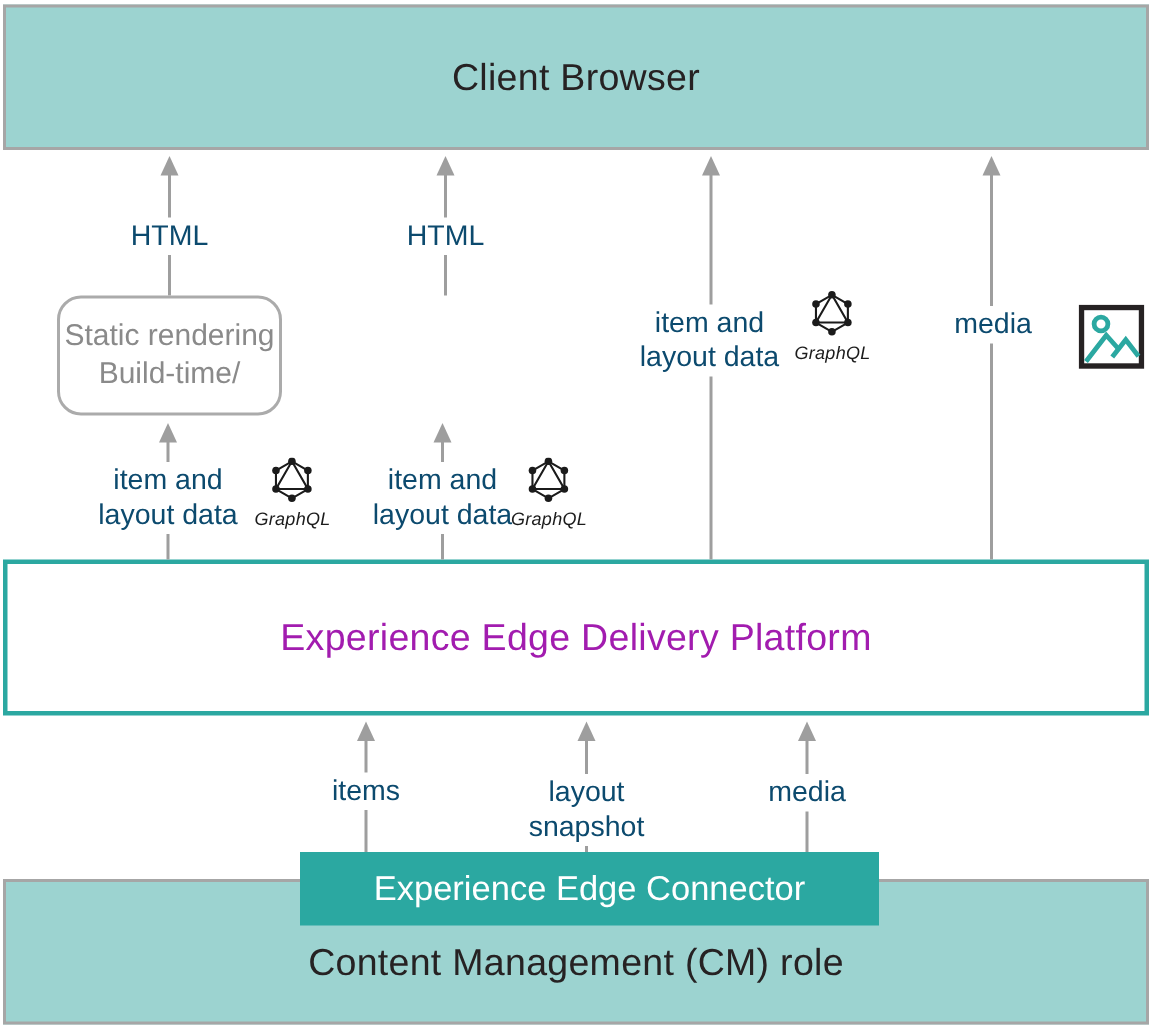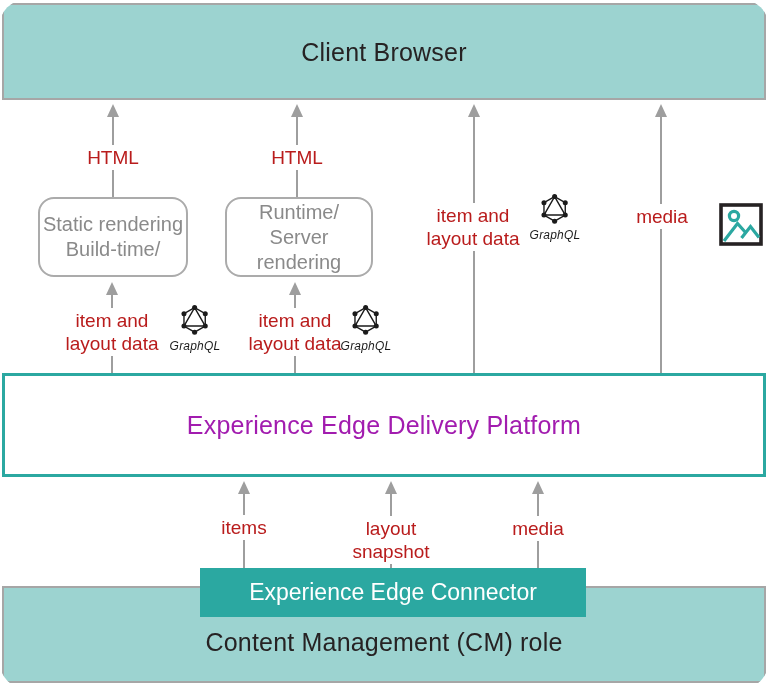--- a/index.html
+++ b/index.html
@@ -2,21 +2,20 @@
 <html><head>
 <meta charset="utf-8">
 <style>
   html,body{margin:0;padding:0;background:#ffffff;}
   .stage{
     position:relative;
     width:768px;height:688px;
     background:#ffffff;
     font-family:"Liberation Sans", sans-serif;
     overflow:hidden;
-    border-radius:25px;
   }
   
   .bar{
     position:absolute;
     box-sizing:border-box;
     background:#9CD3D0;
     border:2px solid #A6A6A6;
   }
   .bar-label{
     position:absolute;width:100%;text-align:center;
@@ -57,21 +56,21 @@
     border-bottom:13px solid #9E9E9E;
   }
   .arrow .shaft{
     position:absolute;top:11px;bottom:0;left:50%;transform:translateX(-50%);
     width:2px;background:#9E9E9E;
   }
 
   
   .flow-label{
     position:absolute;transform:translateX(-50%);
-    background:#ffffff;color:#b91c1c;
+    background:#ffffff;color:#0c4a6e;
     font-size:19px;line-height:23px;text-align:center;
     padding:1px 6px;white-space:nowrap;z-index:3;
   }
 
   
   .graphql{
     position:absolute;transform:translateX(-50%);
     display:flex;flex-direction:column;align-items:center;
     color:#1B1B1B;z-index:3;font-style:italic;
   }
@@ -150,24 +149,20 @@
   <div class="flow-label" style="left:244px;top:515px;text-align:center;">items</div>
   <div class="flow-label" style="left:391px;top:516px;">
     <span>layout</span><br>
     <span>snapshot</span>
   </div>
   <div class="flow-label" style="left:538px;top:516px;">media</div>
 
   <div class="rbox rbox-build">
     <span>Static rendering</span>
     <span>Build-time/</span>
-  </div>
-  <div class="rbox rbox-runtime">
-    <span>Runtime/</span>
-    <span>Server rendering</span>
   </div>
 
   <div class="graphql" style="left:195px;top:305px;">
     <svg width="28" height="32" viewBox="0 0 100 114">
       <g stroke="#1B1B1B" stroke-width="5" fill="none">
         <polygon points="50,9 88,31 88,75 50,97 12,75 12,31"></polygon>
         <polygon points="50,9 88,75 12,75"></polygon>
       </g>
       <g fill="#1B1B1B">
         <circle cx="50" cy="9" r="9"></circle>

